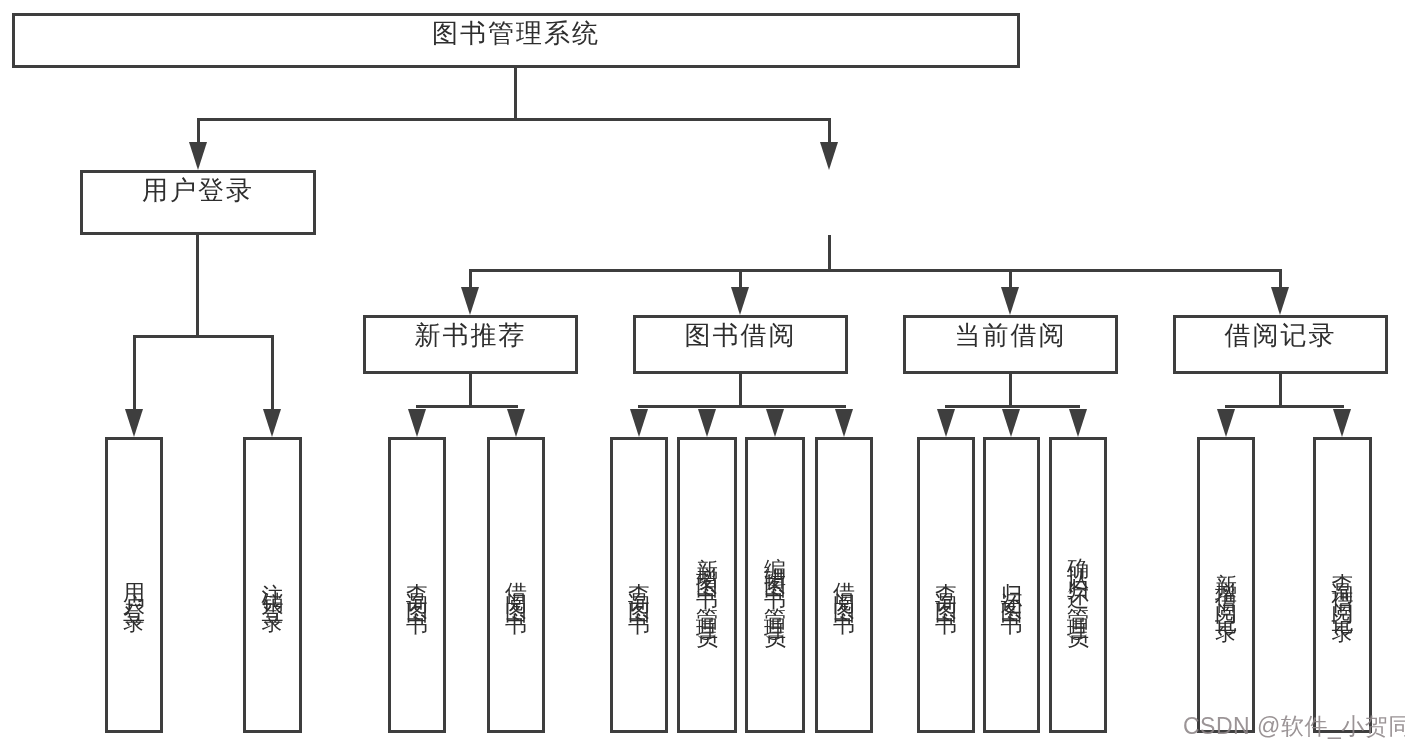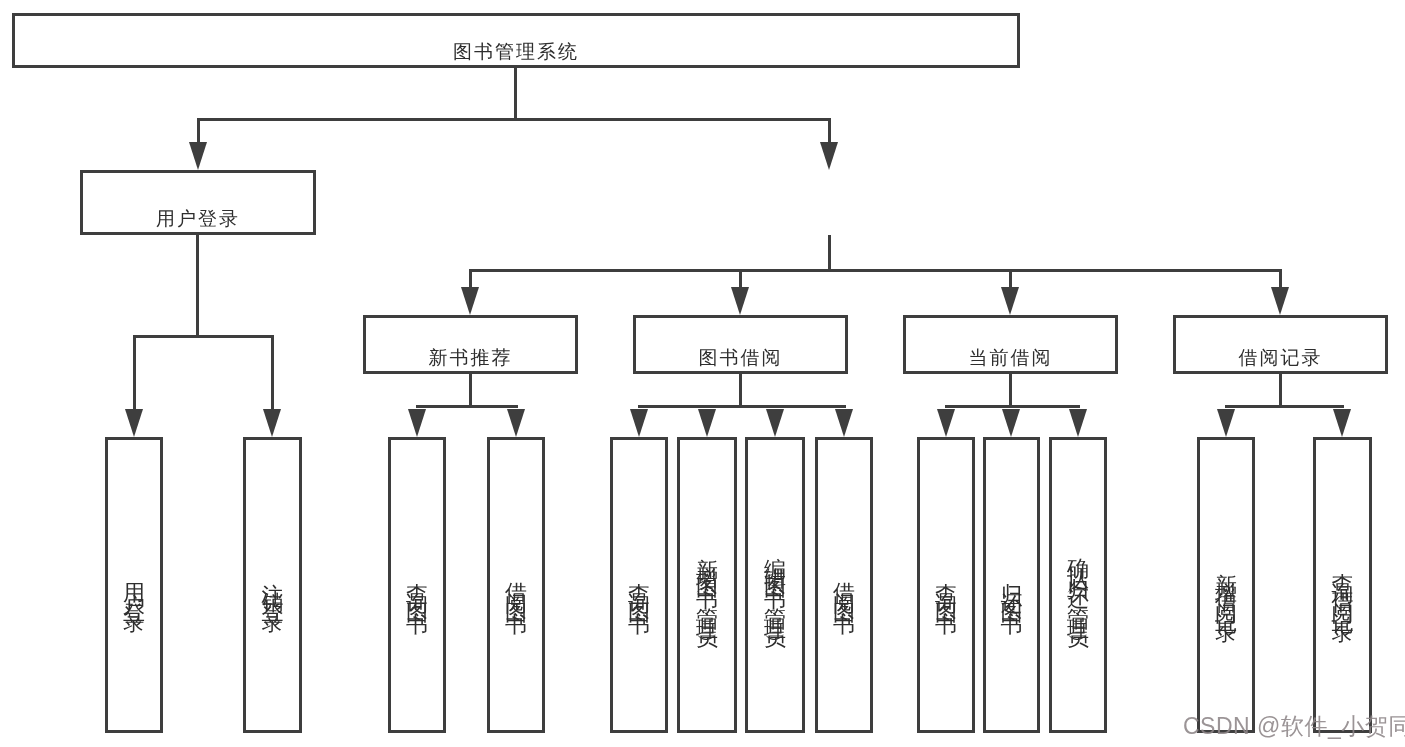--- a/index.html
+++ b/index.html
@@ -2,22 +2,22 @@
 <html><head>
 <meta charset="utf-8">
 <style>
   html,body{margin:0;padding:0;background:#ffffff;}
   #canvas{
     position:relative;width:1405px;height:747px;background:#ffffff;overflow:hidden;
     font-family:"Liberation Sans","DejaVu Sans",sans-serif;color:#2e2e2e;
   }
   .hbox{
     position:absolute;border:3px solid #3e3e3e;background:#ffffff;
-    display:flex;align-items:flex-end;justify-content:center;
-    font-size:19px;letter-spacing:2px;box-sizing:border-box;
+    display:flex;align-items:flex-start;justify-content:center;
+    font-size:26px;letter-spacing:2px;box-sizing:border-box;
   }
   .vbox{
     position:absolute;top:437px;height:296px;border:3px solid #3e3e3e;background:#ffffff;
     display:flex;align-items:center;justify-content:center;box-sizing:border-box;
   }
   .vtext{
     writing-mode:vertical-rl;text-orientation:mixed;
     font-size:22px;line-height:1;letter-spacing:10px;white-space:nowrap;
   }
   .line{position:absolute;background:#3e3e3e;}

